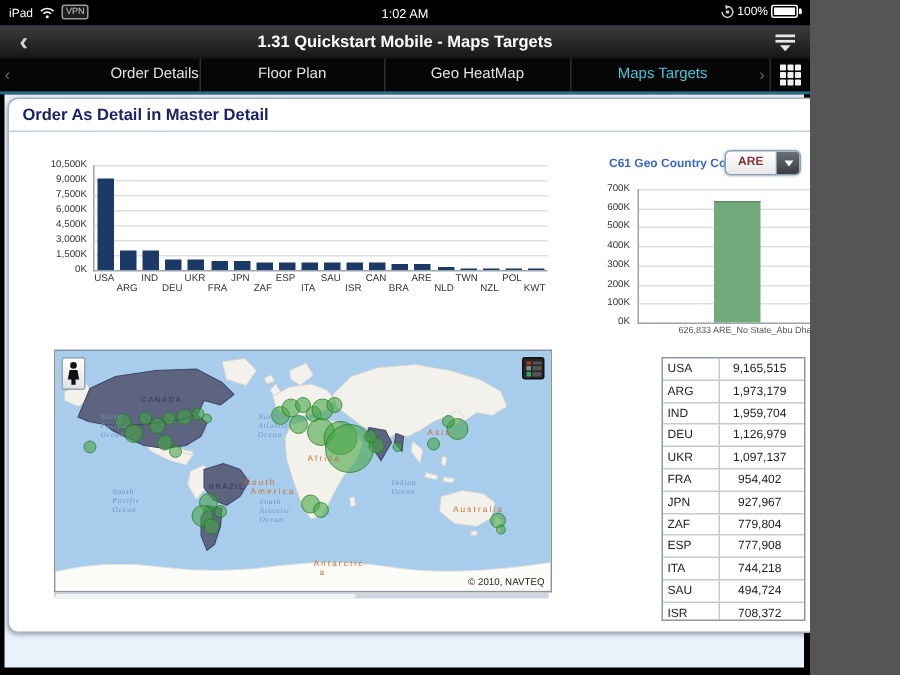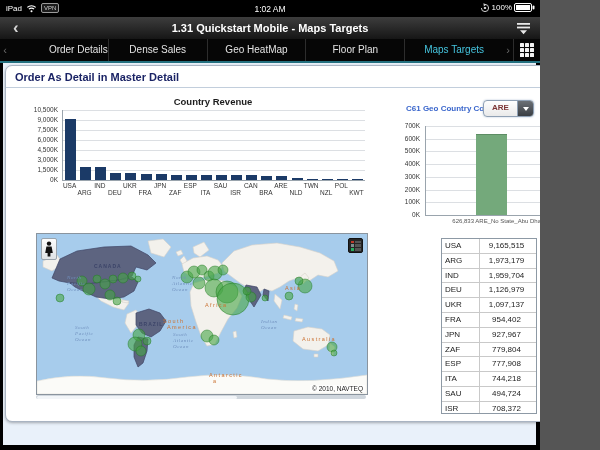--- a/index.html
+++ b/index.html
@@ -126,23 +126,22 @@
       <rect x="1" y="1" width="13" height="1.8" fill="#e8e8e8"></rect>
       <rect x="1" y="4.6" width="13" height="1.8" fill="#e8e8e8"></rect>
       <polygon points="4,8.2 11,8.2 7.5,12.2" fill="#e8e8e8"></polygon>
     </svg>
   </div>
 
   <div class="abs tabbar">
     <div class="tab-chev">‹</div>
     <div class="tabs" id="tabs">
         <div class="tab">Order Details</div>
-        <div class="tab">Dense Sales</div>
+        <div class="tab">Floor Plan</div>
         <div class="tab">Geo HeatMap</div>
-        <div class="tab">Floor Plan</div>
         <div class="tab active">Maps Targets</div>
       </div>
     <div class="tab-chev">›</div>
     <div class="tab-grid">
       <div class="grid-icon">
         <span></span>
           <span></span>
           <span></span>
           <span></span>
           <span></span>
@@ -157,21 +156,20 @@
   <div class="abs tab-notch"></div>
 
   <div class="abs content">
     <div class="abs content-bg">
       <div class="abs card">
 
         <div class="abs section-title">Order As Detail in Master Detail</div>
         <div class="abs section-rule"></div>
 
         <div class="abs c1">
-          <div class="abs c1-title">Country Revenue</div>
           <div class="abs c1-ylab" id="c1-ylab">
               <div class="yt" style="top: 80px;">0K</div>
               <div class="yt" style="top: 70px;">1,500K</div>
               <div class="yt" style="top: 60px;">3,000K</div>
               <div class="yt" style="top: 50px;">4,500K</div>
               <div class="yt" style="top: 40px;">6,000K</div>
               <div class="yt" style="top: 30px;">7,500K</div>
               <div class="yt" style="top: 20px;">9,000K</div>
               <div class="yt" style="top: 10px;">10,500K</div>
             </div>

